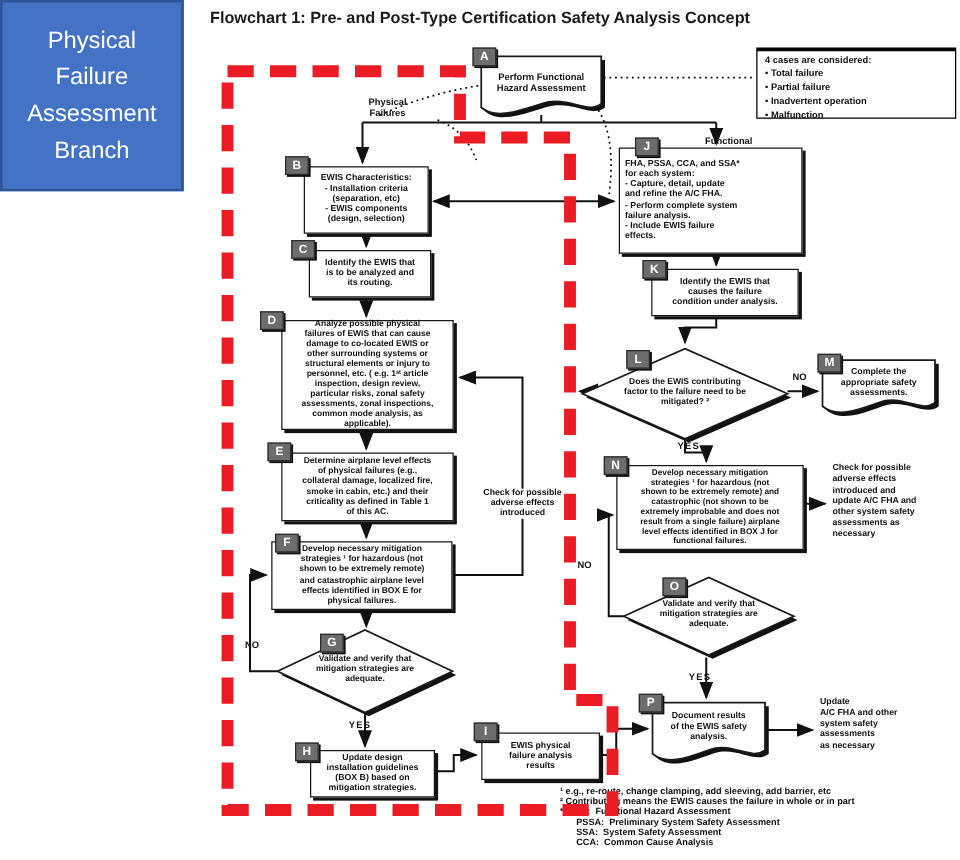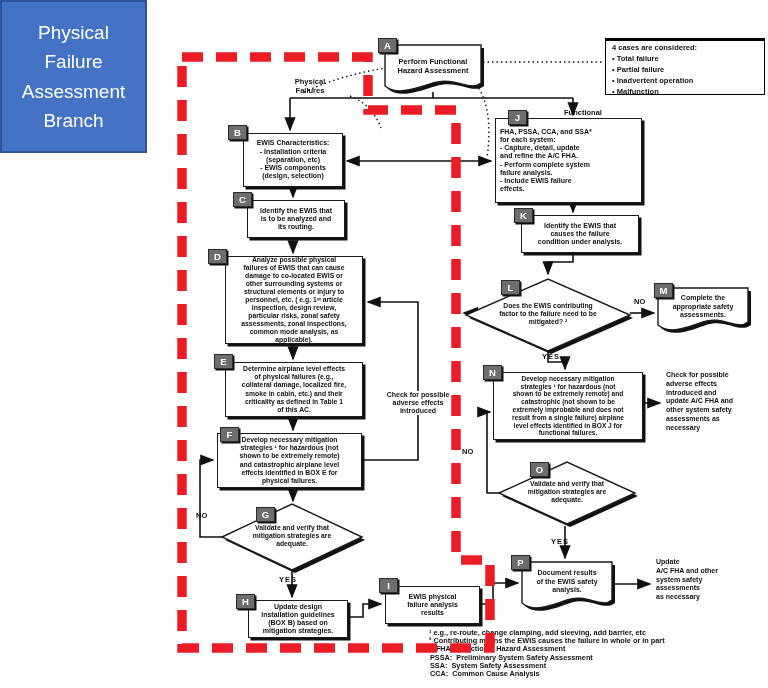--- a/index.html
+++ b/index.html
@@ -20,23 +20,23 @@
   .dtext{position:absolute;display:flex;align-items:center;justify-content:center;text-align:center;
          font-weight:700;white-space:pre-line;line-height:1.2;z-index:2;}
   .lbl{position:absolute;font-weight:700;white-space:pre-line;text-align:center;line-height:1.15;z-index:2;}
   .note{position:absolute;font-weight:700;white-space:pre-line;text-align:left;line-height:1.25;z-index:2;}
   #blue-box{left:8px;top:117px;width:147px;height:153px;background:#4472C4;border:2px solid #2F5597;
             color:#fff;display:flex;align-items:center;justify-content:center;text-align:center;
             font-size:19px;font-weight:400;line-height:1.55;white-space:pre-line;z-index:2;box-sizing:border-box;}
   #four-cases{left:605px;top:38px;width:160px;height:57px;background:#fff;border:1.3px solid #000;
               border-top:3.5px solid #000;font-size:7.5px;font-weight:700;line-height:1.45;
               white-space:pre-line;z-index:2;padding:2px 0 0 6px;box-sizing:border-box;position:absolute;}
-  #footnotes{left:429px;top:629px;width:320px;font-size:7.3px;font-weight:700;line-height:1.13;z-index:2;position:absolute;}
+  #footnotes{left:448px;top:629px;width:320px;font-size:7.3px;font-weight:700;line-height:1.13;z-index:2;position:absolute;}
   .fn{white-space:pre;}
-  .fn.ind{margin-left:1px;}
+  .fn.ind{margin-left:13px;}
   svg{position:absolute;left:0;top:0;z-index:1;}
   svg#redlayer{z-index:4;pointer-events:none;}
   .s7{font-size:7px;} .s68{font-size:6.8px;} .s66{font-size:6.6px;} .s75{font-size:7.5px;}
   .whitebg{background:#fff;}
 </style>
 </head>
 <body>
 
 <div id="stage">
 
@@ -109,20 +109,21 @@
     <g>
       <polygon points="502,496 570,465 638,496 570,527" fill="#111"></polygon>
       <polygon points="499,493 567,462 635,493 567,524" fill="#fff" stroke="#1a1a1a" stroke-width="1.4"></polygon>
     </g>
   </svg>
 
   <svg id="redlayer" width="768" height="688" viewBox="0 0 768 688">
     <path d="M182,57 H368 V110 H456 V560 H490 V648 H182 Z" fill="none" stroke="#EC1C24" stroke-width="9.5" stroke-dasharray="21 13"></path>
   </svg>
 
+  <div id="title" class="abs">Flowchart 1:  Pre- and Post-Type Certification Safety Analysis Concept</div>
 
   <div id="blue-box">Physical
 Failure
 Assessment
 Branch</div>
 
   <div id="four-cases">4 cases are considered:
 •   Total failure
 •   Partial failure
 •   Inadvertent operation

